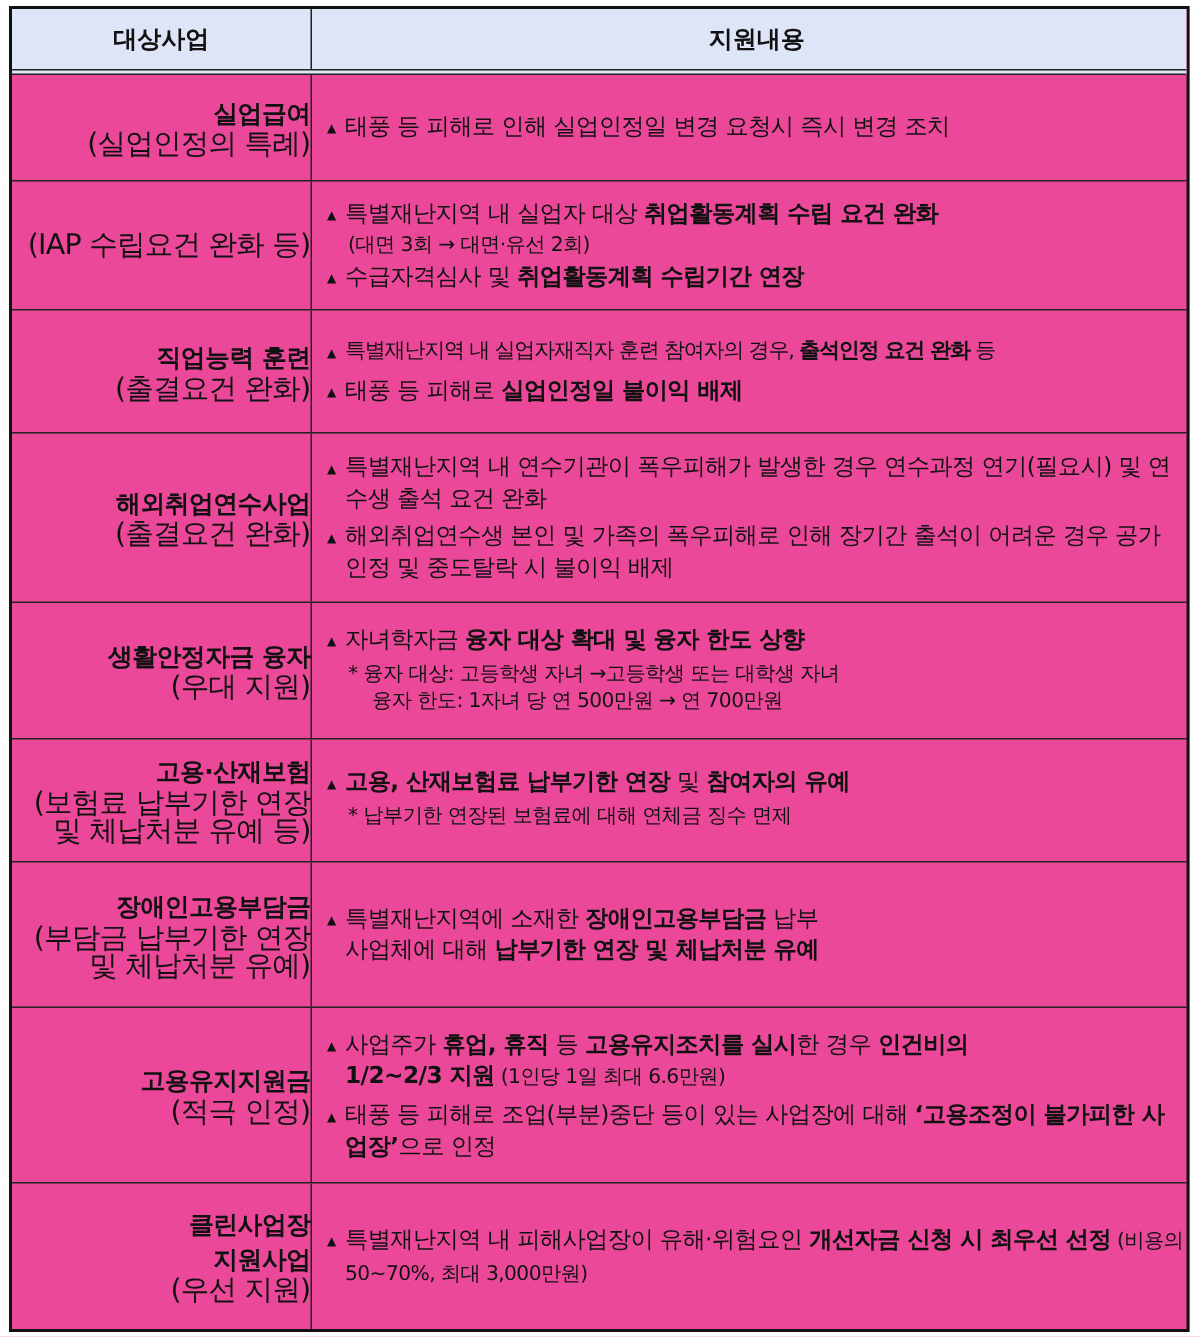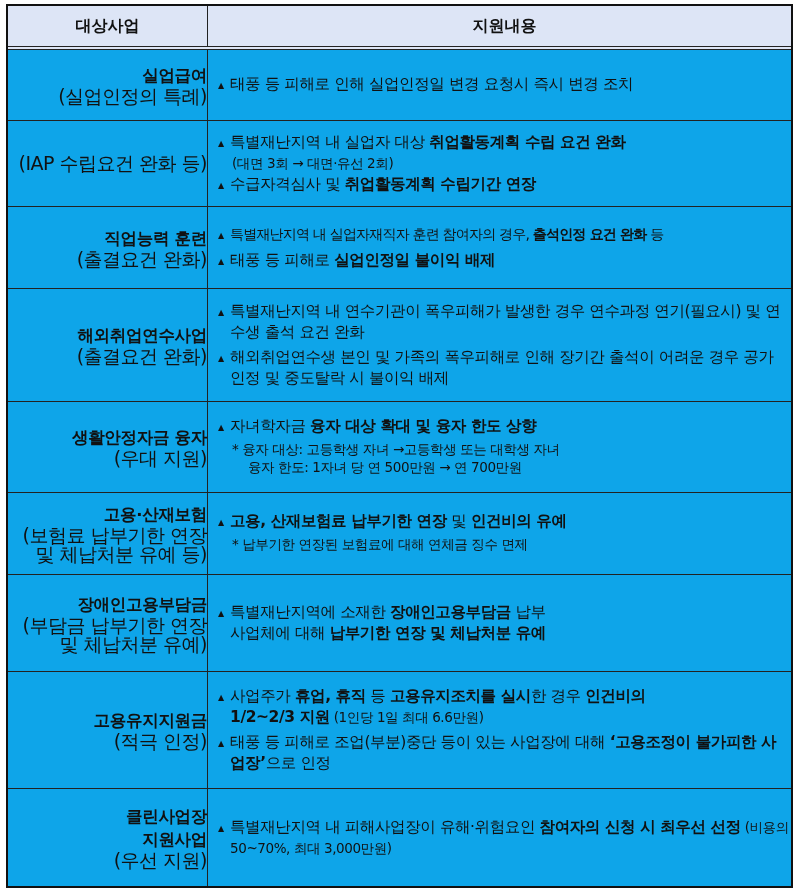--- a/index.html
+++ b/index.html
@@ -14,21 +14,21 @@
       font-family: "DejaVu Sans", sans-serif;
       color: #111;
     }
     .tbl {
       position: absolute;
       left: 6px;
       top: 4px;
       width: 787px;
       border: 2.5px solid #111;
       box-sizing: border-box;
-      background: #0ea5e9;
+      background: #ec4899;
     }
     .row {
       display: flex;
       border-top: 1.5px solid #222;
       box-sizing: border-box;
     }
     .row.first { border-top: none; }
     .header {
       background: #dde5f6;
       height: 44px;
@@ -187,21 +187,21 @@
 
   <div class="row" style="height:82px">
     <div class="col-a">
       <div class="prog-title">고용·산재보험</div>
       <div class="prog-sub">(보험료 납부기한 연장</div>
       <div class="prog-sub">및 체납처분 유예 등)</div>
     </div>
     <div class="col-b" style="justify-content:flex-start;padding-top:16px">
       <div class="bullet">
         <span class="tri">▲</span>
-        <span class="btxt"><span class="b">고용, 산재보험료 납부기한 연장</span><span> 및 </span><span class="b">인건비의 유예</span></span>
+        <span class="btxt"><span class="b">고용, 산재보험료 납부기한 연장</span><span> 및 </span><span class="b">참여자의 유예</span></span>
       </div>
       <div class="note">* 납부기한 연장된 보험료에 대해 연체금 징수 면제</div>
     </div>
   </div>
 
   <div class="row" style="height:97px">
     <div class="col-a">
       <div class="prog-title">장애인고용부담금</div>
       <div class="prog-sub">(부담금 납부기한 연장</div>
       <div class="prog-sub">및 체납처분 유예)</div>
@@ -233,18 +233,18 @@
 
   <div class="row" style="height:98px">
     <div class="col-a">
       <div class="prog-title">클린사업장</div>
       <div class="prog-title">지원사업</div>
       <div class="prog-sub">(우선 지원)</div>
     </div>
     <div class="col-b">
       <div class="bullet">
         <span class="tri">▲</span>
-        <span class="btxt"><span>특별재난지역 내 피해사업장이 유해·위험요인 </span><span class="b">참여자의 신청 시 최우선 선정</span><span style="font-size:13.5px"> (비용의 50~70%, 최대 3,000만원)</span></span>
+        <span class="btxt"><span>특별재난지역 내 피해사업장이 유해·위험요인 </span><span class="b">개선자금 신청 시 최우선 선정</span><span style="font-size:13.5px"> (비용의 50~70%, 최대 3,000만원)</span></span>
       </div>
     </div>
   </div>
 
 </div>
 
 </body></html>

